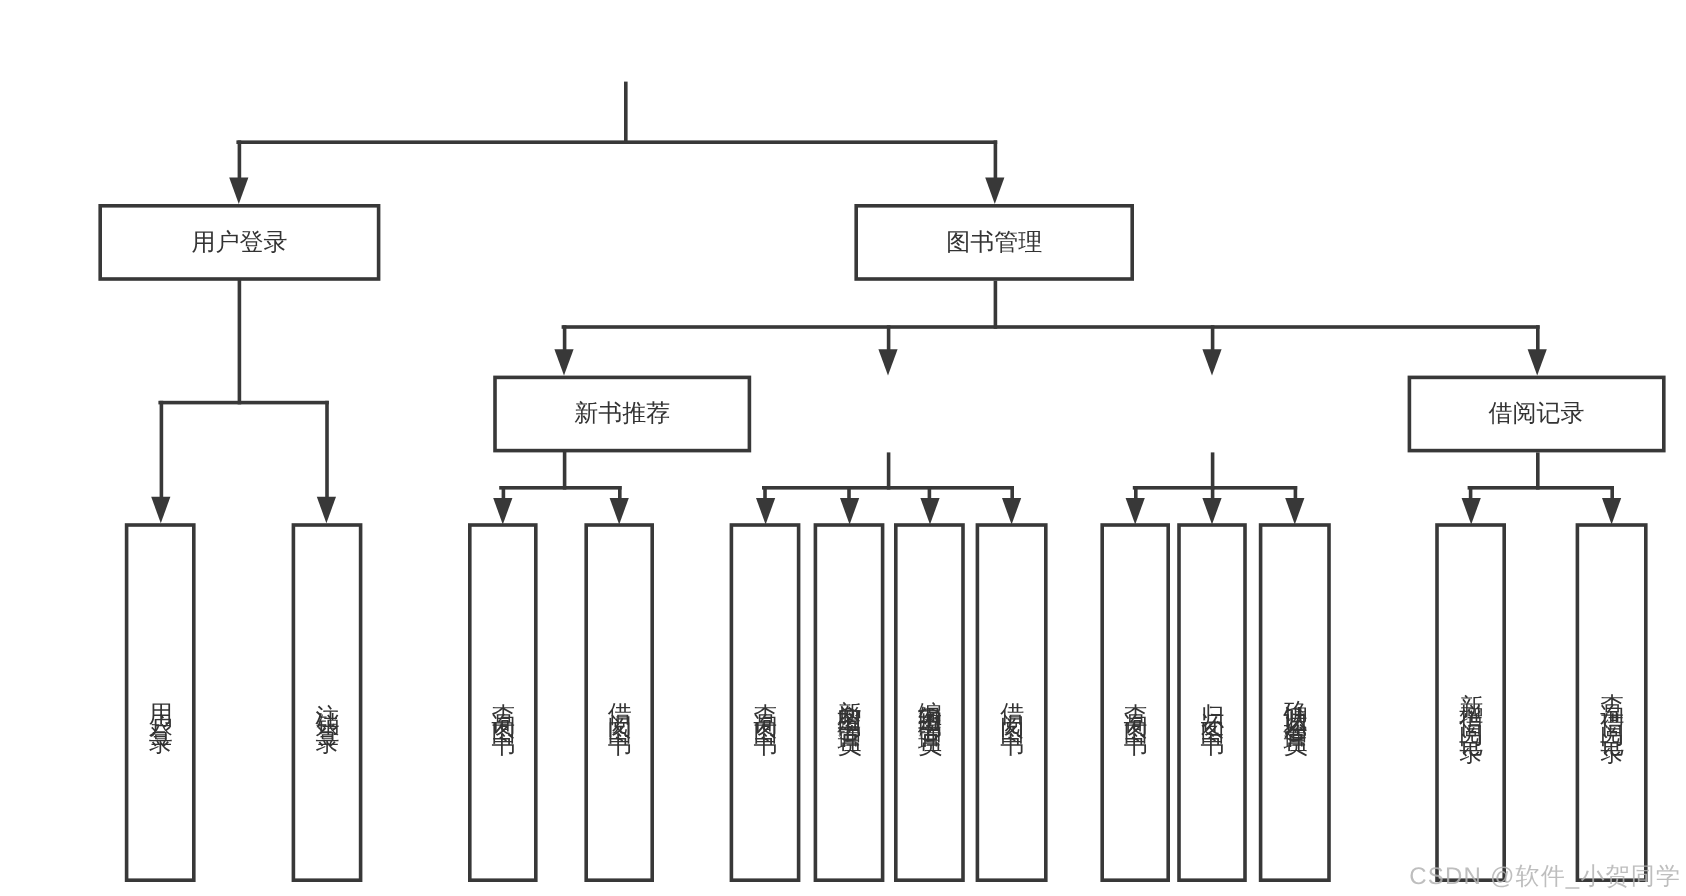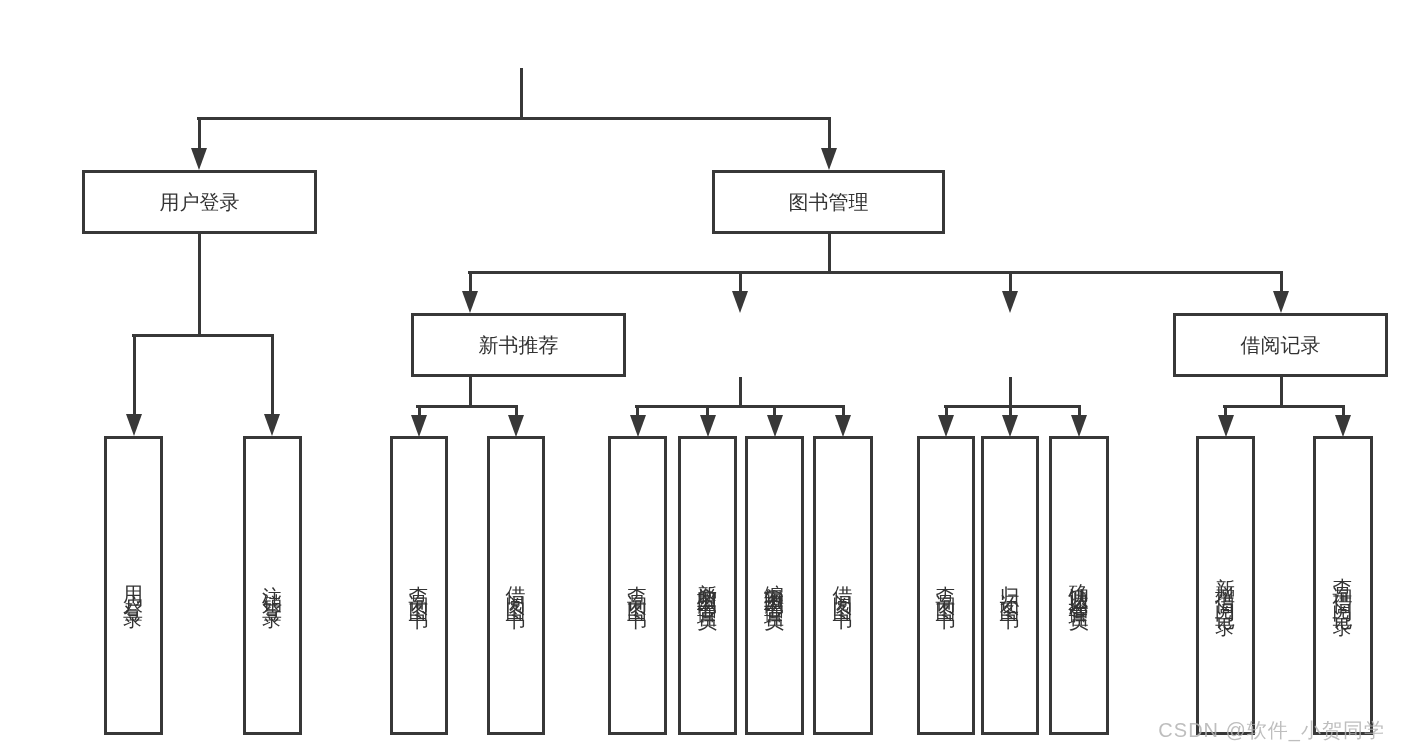--- a/index.html
+++ b/index.html
@@ -32,21 +32,21 @@
   .v{position:absolute;width:3px;background:var(--line,#383838);}
   .h{position:absolute;height:3px;background:var(--line,#383838);}
   .ah{
     position:absolute;width:0;height:0;
     border-left:8px solid transparent;
     border-right:8px solid transparent;
     border-top:22px solid var(--line,#383838);
   }
   .watermark{
     position:absolute;
-    right:20px;bottom:3px;
+    right:4px;bottom:3px;
     font-size:20px;
     letter-spacing:1px;
     color:var(--watermark,#b3b3b3);
     opacity:.85;
     z-index:5;
   }
 </style>
 </head>
 <body>
 

